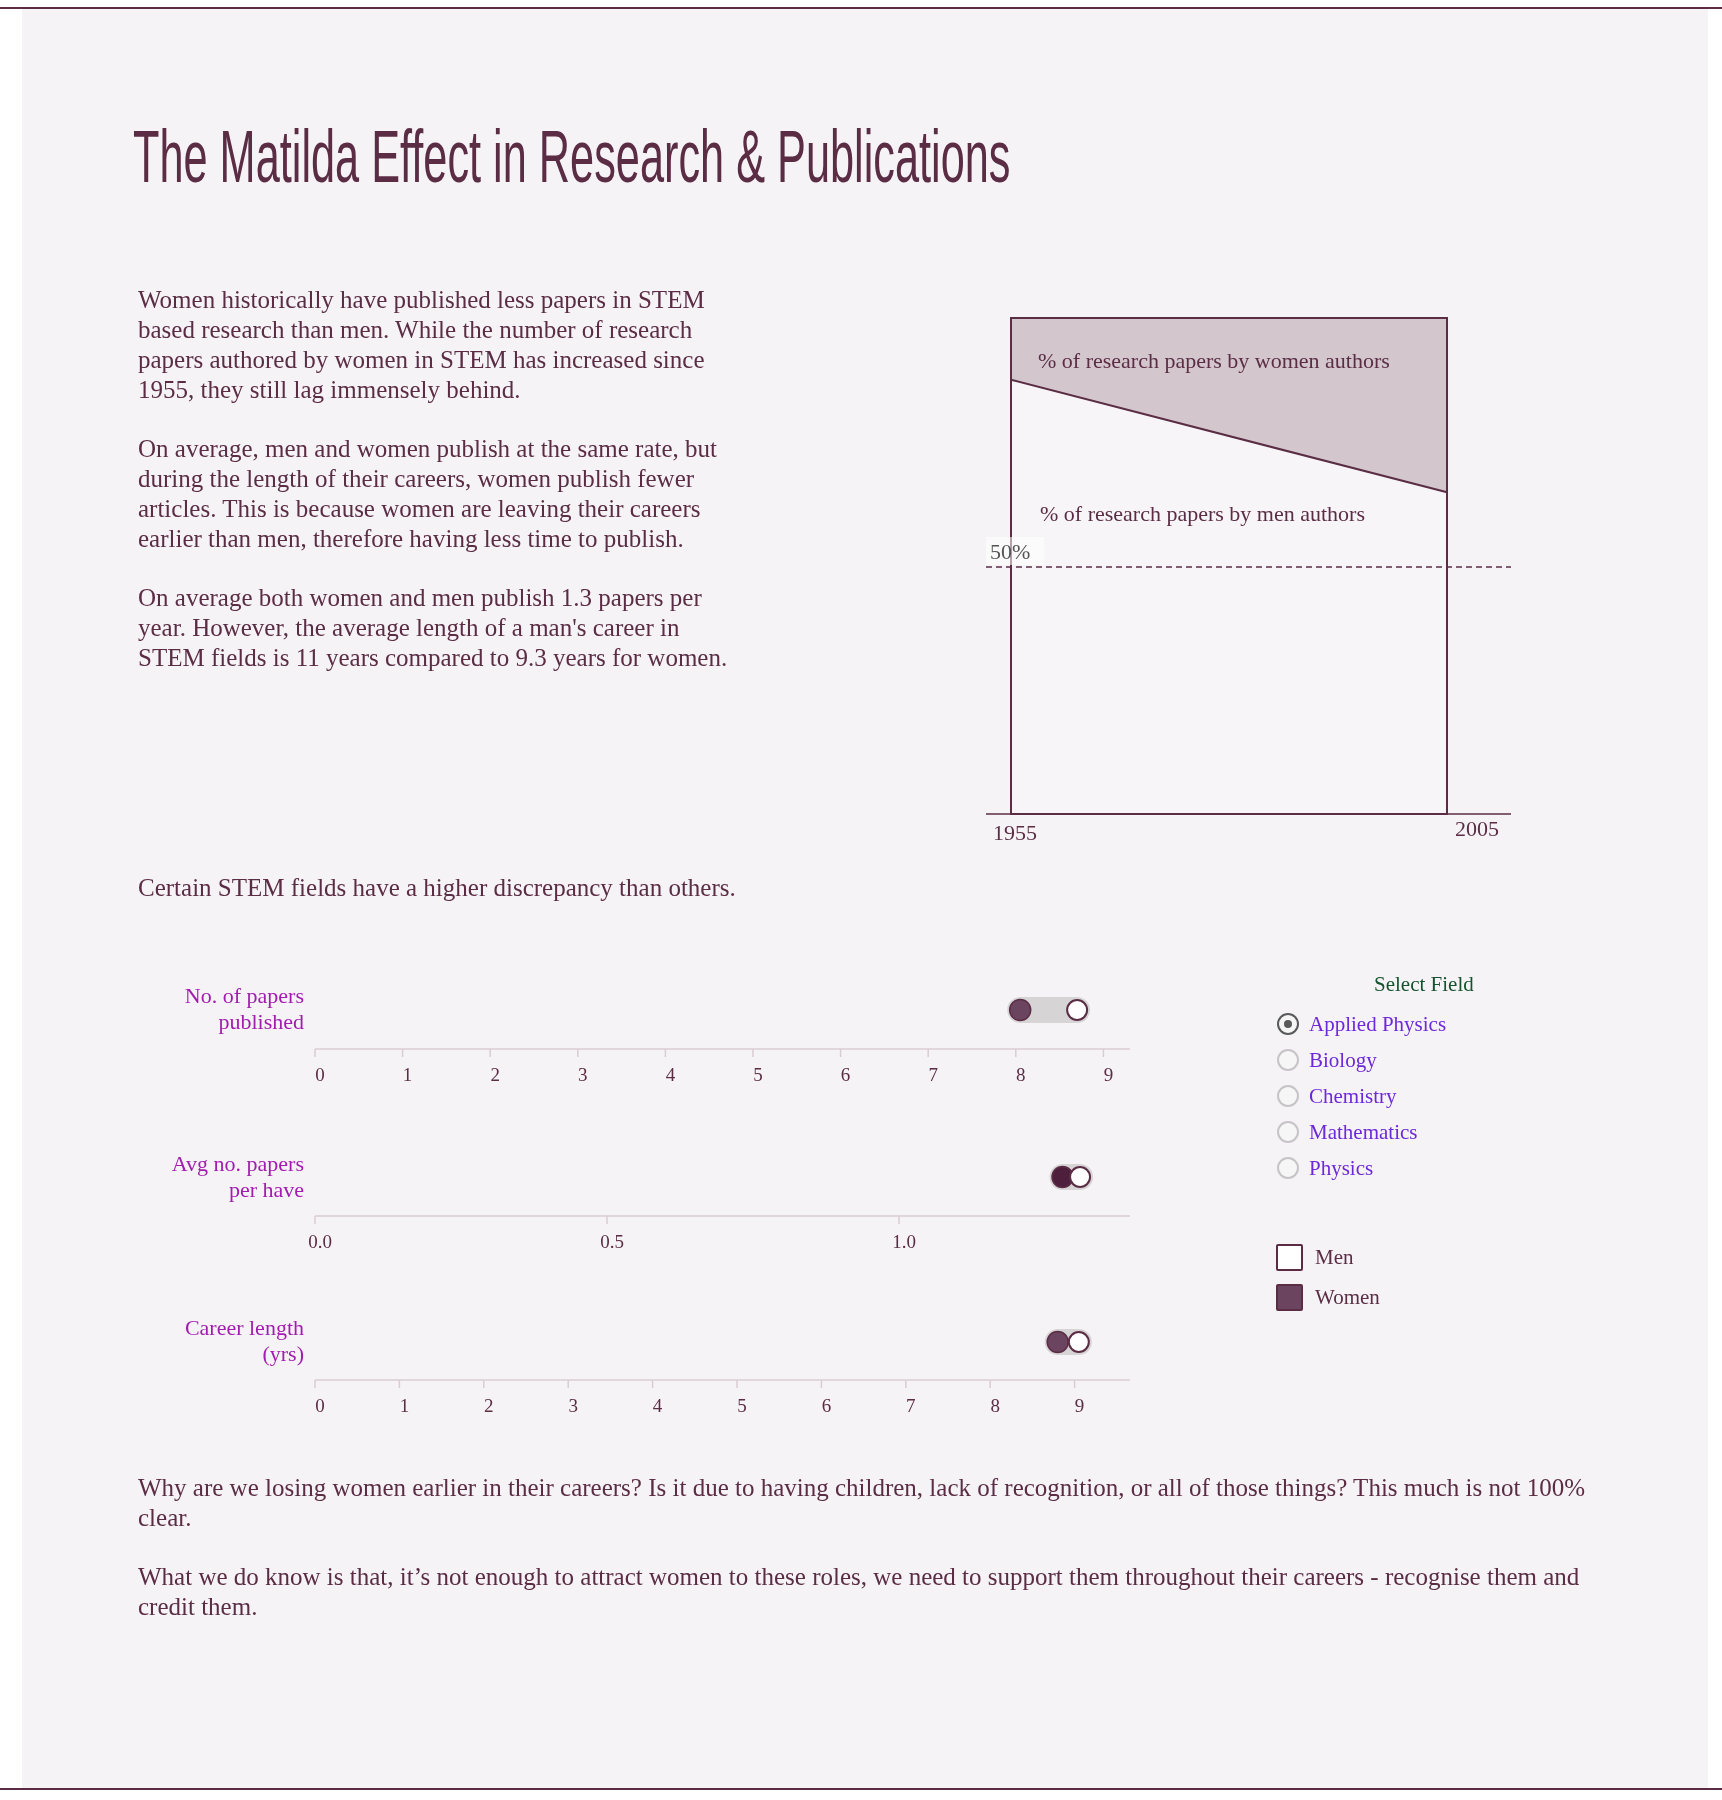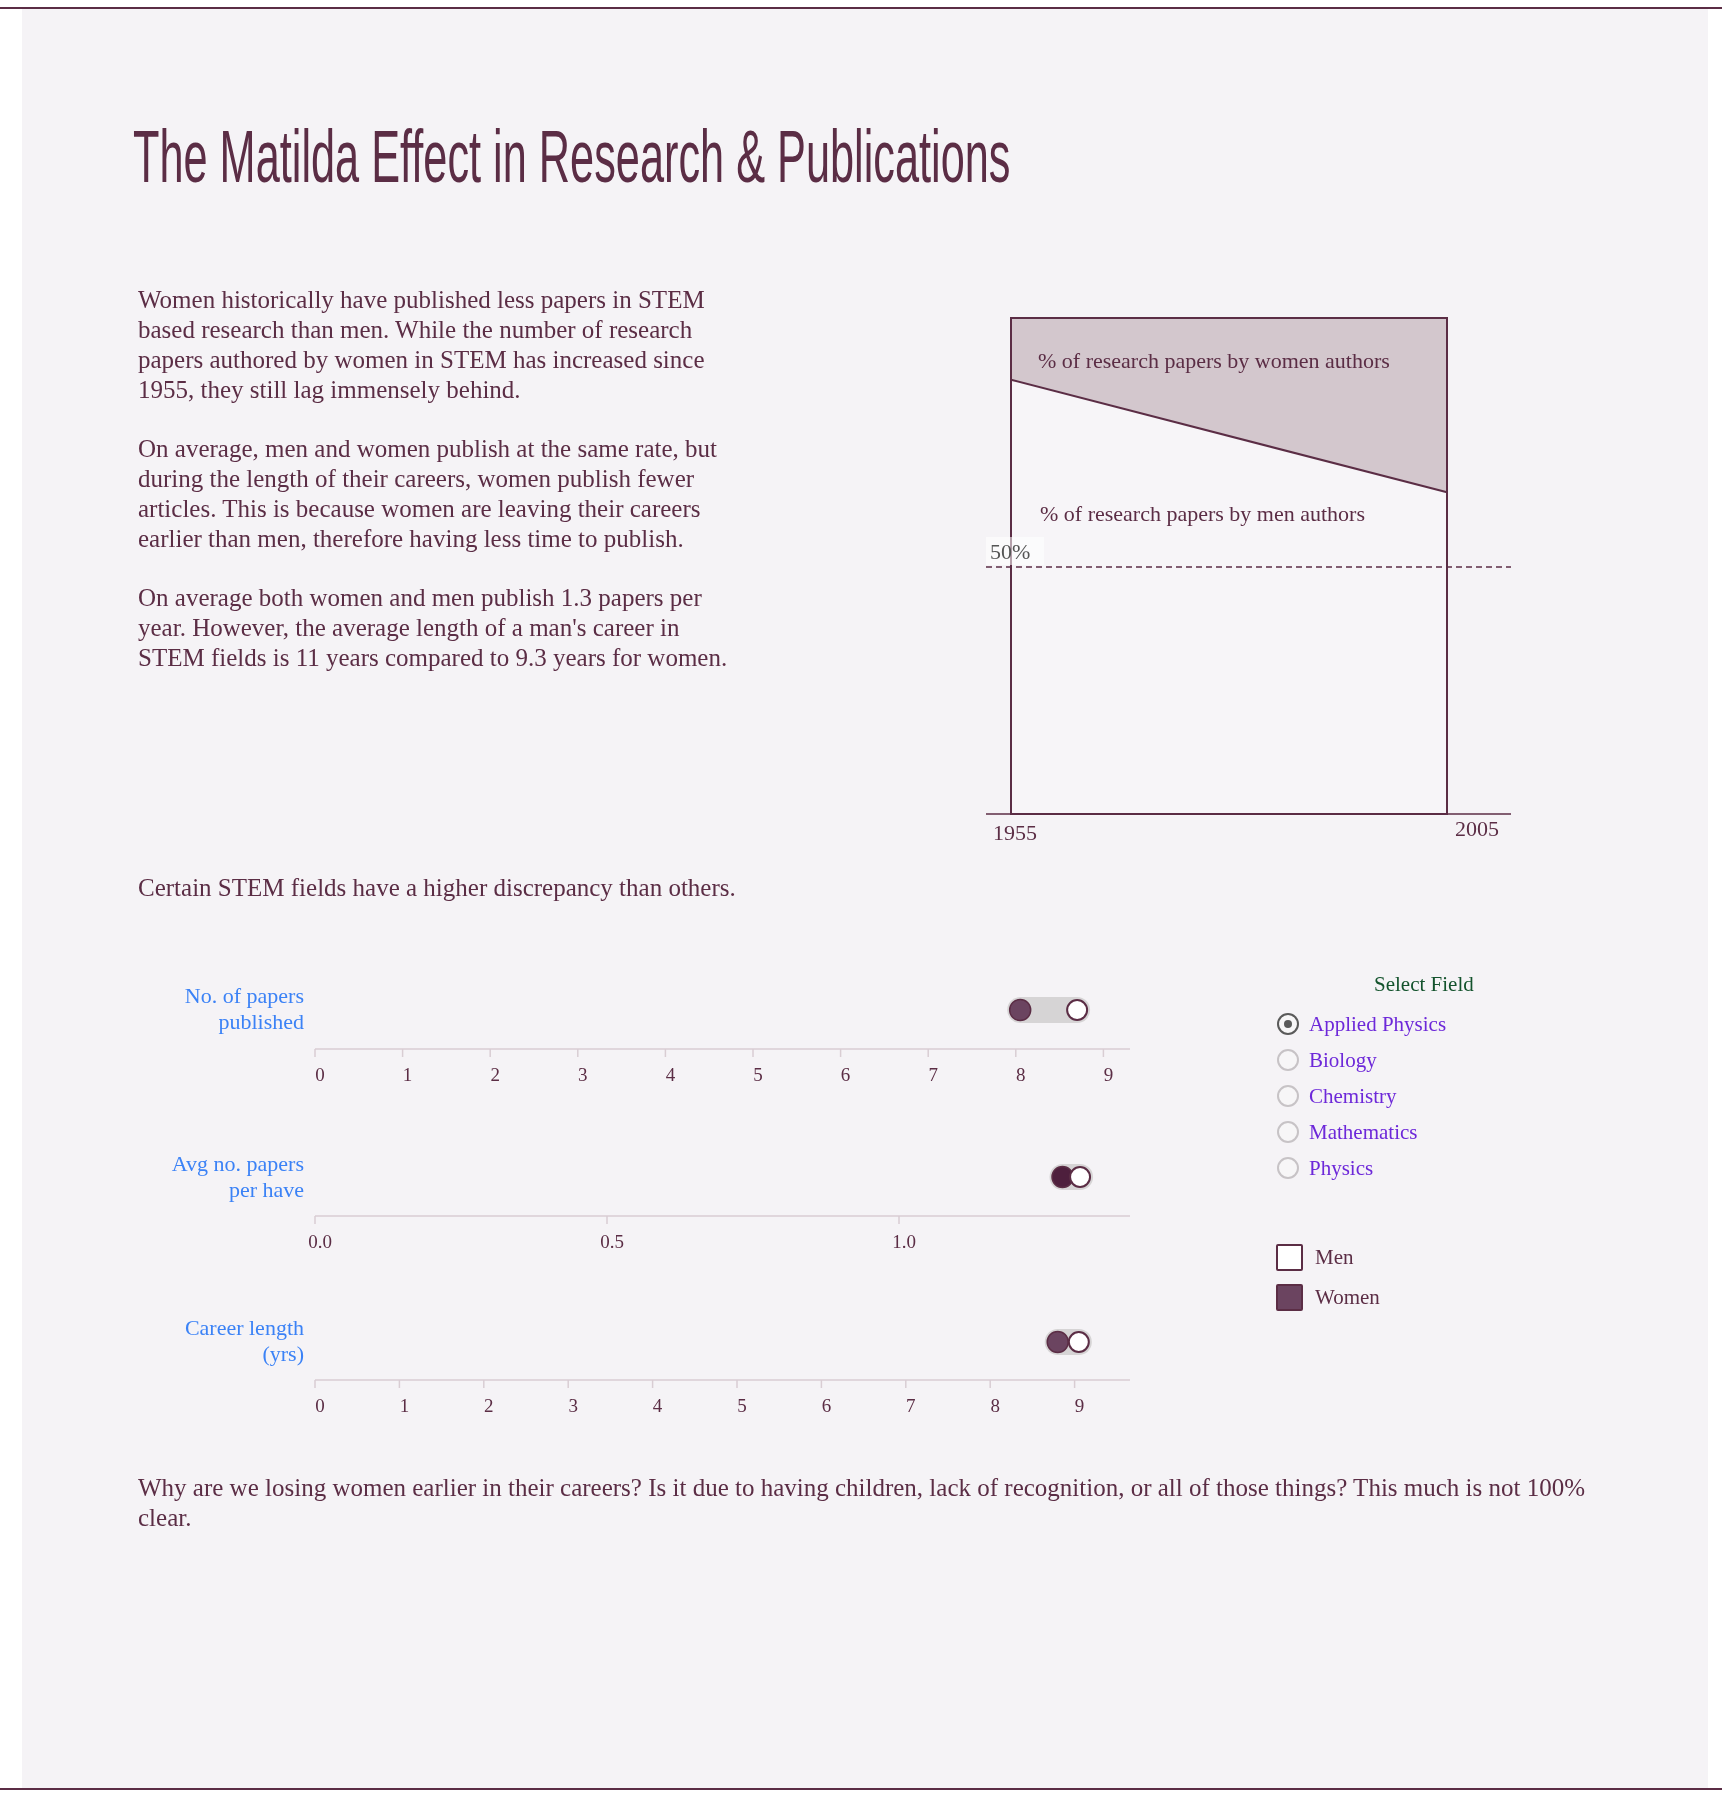--- a/index.html
+++ b/index.html
@@ -27,21 +27,21 @@
   .abs { position: absolute; }
   .radio-row { position: absolute; left: 1277px; height: 30px; display: flex; align-items: center; cursor: pointer; }
   .radio { width: 22px; height: 22px; border-radius: 50%; border: 2px solid #c7c3c6; box-sizing: border-box; background: #f7f6f7; position: relative; margin-right: 10px; }
   .radio.checked { border-color: #5a5a5a; }
   .radio.checked::after { content: ""; position: absolute; left: 5px; top: 5px; width: 8px; height: 8px; border-radius: 50%; background: #5a5a5a; }
   .radio-label { font-family: "Liberation Serif", serif; font-size: 21px; color: #6d28d9; }
   .select-title { position: absolute; left: 1374px; top: 972px; font-family: "Liberation Serif", serif; font-size: 21px; color: #14532d; }
   .legend-row { position: absolute; left: 1276px; display: flex; align-items: center; }
   .swatch { width: 27px; height: 27px; box-sizing: border-box; border: 2px solid #5b2d45; border-radius: 2px; margin-right: 12px; }
   .legend-label { font-family: "Liberation Serif", serif; font-size: 21px; color: #5b2d45; }
-  .rowlabel { position: absolute; text-align: right; font-family: "Liberation Serif", serif; font-size: 22px; line-height: 26px; color: #3b82f6; width: 220px; }
+  .rowlabel { position: absolute; text-align: right; font-family: "Liberation Serif", serif; font-size: 22px; line-height: 26px; color: #a21caf; width: 220px; }
 </style>
 </head>
 <body>
 
 <div class="topline"></div>
 <div class="panel"></div>
 <div class="botline"></div>
 
 <div class="title">The Matilda Effect in Research &amp; Publications</div>
 
@@ -172,13 +172,14 @@
   <span class="swatch" style="background:#ffffff;"></span>
   <span class="legend-label">Men</span>
 </div>
 <div class="legend-row" style="top:1284px;">
   <span class="swatch" style="background:#6b4460;"></span>
   <span class="legend-label">Women</span>
 </div>
 
 <div class="para outro">
   <p>Why are we losing women earlier in their careers? Is it due to having children, lack of recognition, or all of those things? This much is not 100% clear.</p>
+  <p>What we do know is that, it’s not enough to  attract women to these roles, we need to support them throughout their careers - recognise them and credit them.</p>
 </div>
 
 </body></html>

